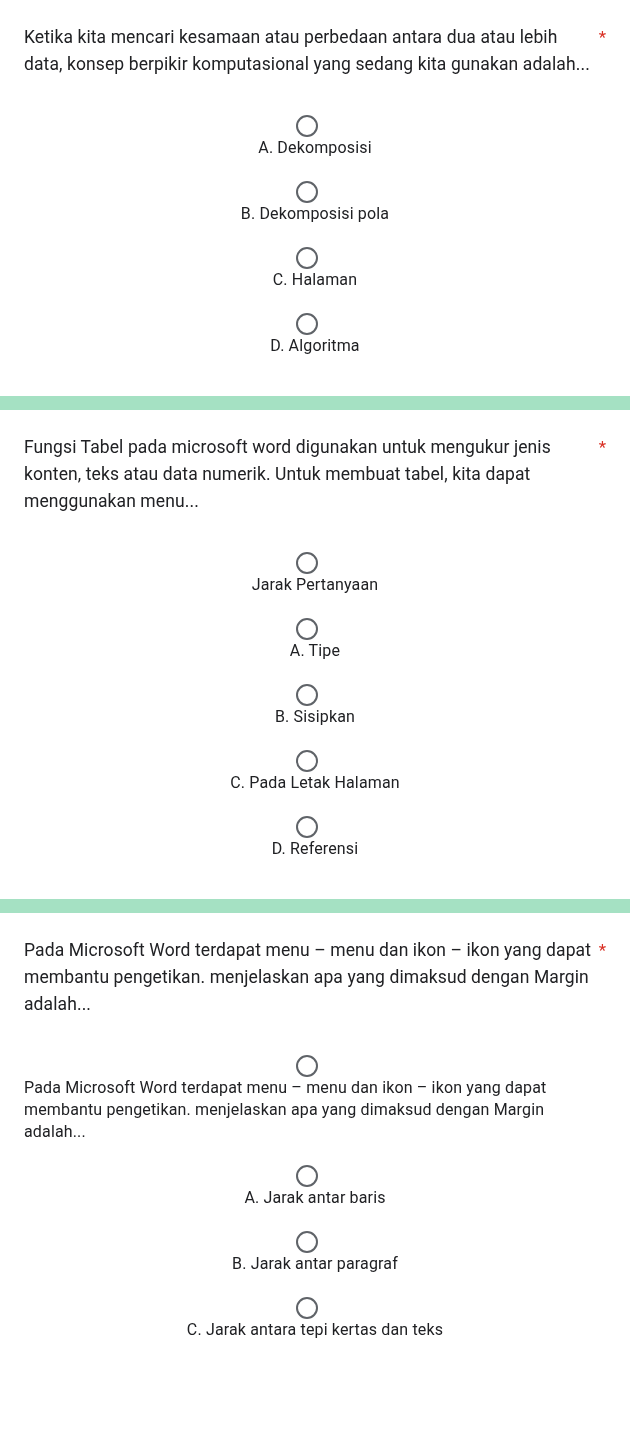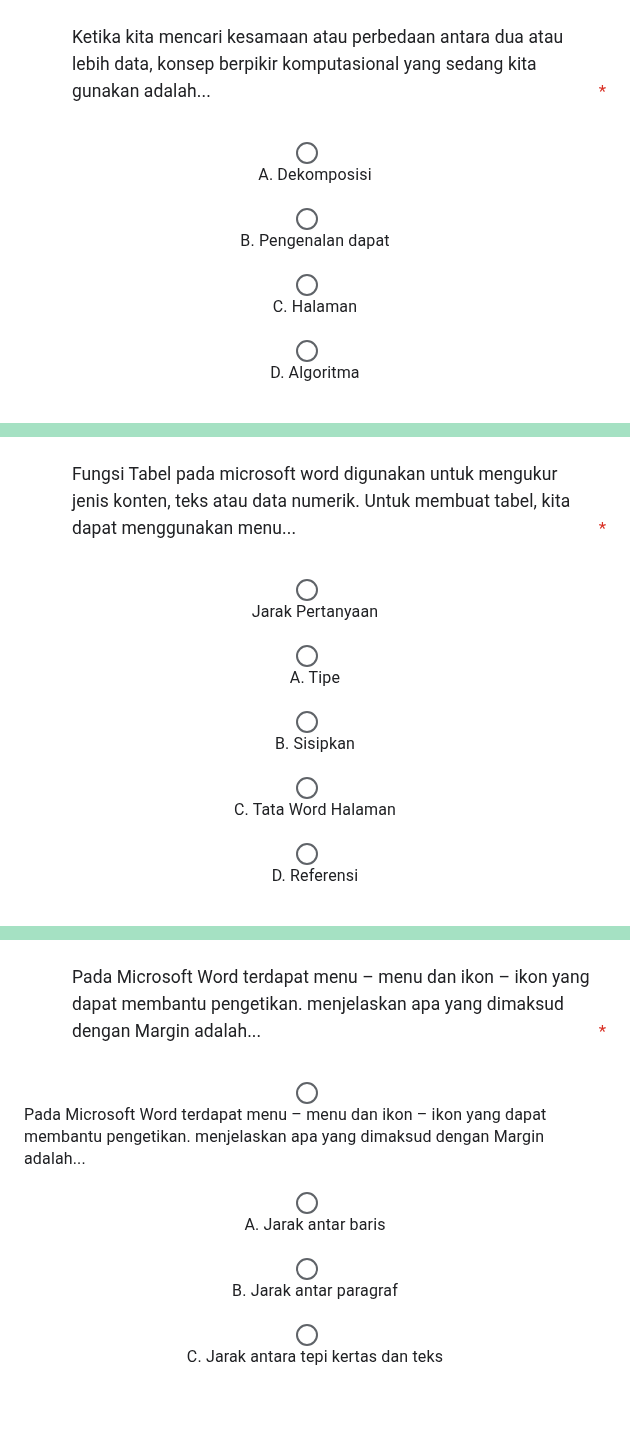--- a/index.html
+++ b/index.html
@@ -19,22 +19,21 @@
     width: 100%;
   }
   .question-text {
     font-size: 17.5px;
     line-height: 27px;
     color: #202124;
     letter-spacing: 0.1px;
   }
   .question-row {
     display: flex;
-    align-items: flex-end;
-    margin-left: 48px;
+    align-items: flex-start;
   }
   .question-row .question-text {
     flex: 1;
   }
   .required-star {
     color: #d93025;
     font-size: 17px;
     margin-left: 6px;
     line-height: 27px;
   }
@@ -74,21 +73,21 @@
     <div class="question-text">Ketika kita mencari kesamaan atau perbedaan antara dua atau lebih data, konsep berpikir komputasional yang sedang kita gunakan adalah...</div>
     <span class="required-star">*</span>
   </div>
   <div class="options">
     <div class="option">
       <div class="radio"></div>
       <div class="option-label">A. Dekomposisi</div>
     </div>
     <div class="option">
       <div class="radio"></div>
-      <div class="option-label">B. Pengenalan dapat</div>
+      <div class="option-label">B. Dekomposisi pola</div>
     </div>
     <div class="option">
       <div class="radio"></div>
       <div class="option-label">C. Halaman</div>
     </div>
     <div class="option">
       <div class="radio"></div>
       <div class="option-label">D. Algoritma</div>
     </div>
   </div>
@@ -109,21 +108,21 @@
     <div class="option">
       <div class="radio"></div>
       <div class="option-label">A. Tipe</div>
     </div>
     <div class="option">
       <div class="radio"></div>
       <div class="option-label">B. Sisipkan</div>
     </div>
     <div class="option">
       <div class="radio"></div>
-      <div class="option-label">C. Tata Word Halaman</div>
+      <div class="option-label">C. Pada Letak Halaman</div>
     </div>
     <div class="option">
       <div class="radio"></div>
       <div class="option-label">D. Referensi</div>
     </div>
   </div>
 </div>
 
 <div class="divider"></div>
 

